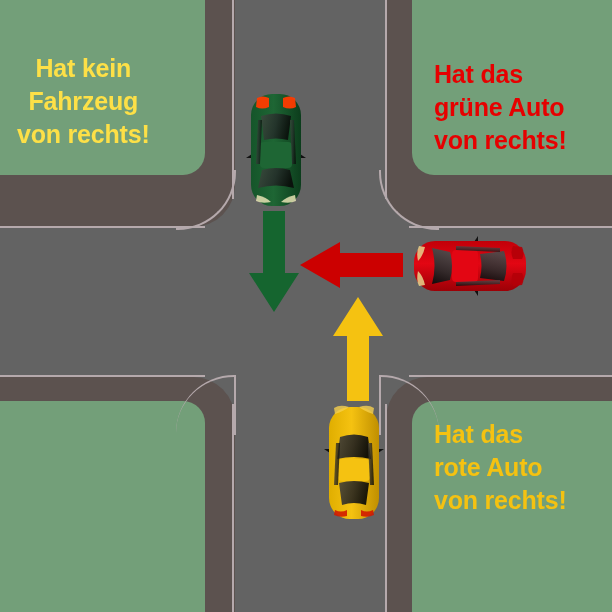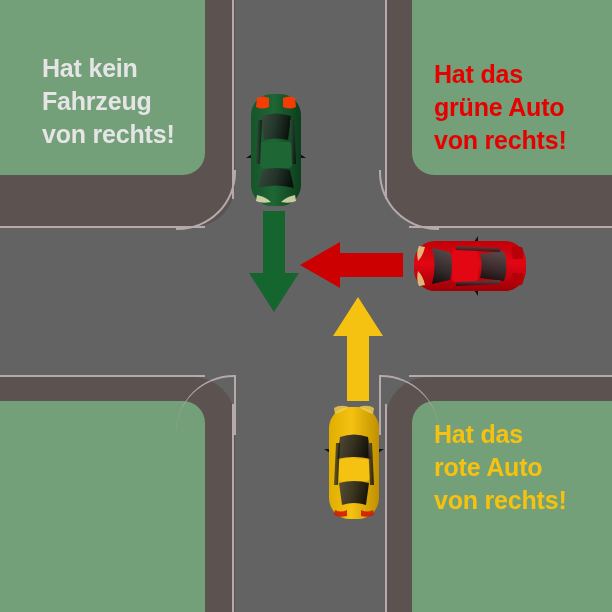--- a/index.html
+++ b/index.html
@@ -78,21 +78,21 @@
   
   .caption{
     position:absolute;
     font-weight:bold;
     font-size:25px;
     line-height:1.32;
     letter-spacing:-0.2px;
     white-space:pre-line;
     font-family:"Liberation Sans",sans-serif;
   }
-  #cap-tl{left:42px;top:52px;color:#e5e5e5;}
+  #cap-tl{left:17px;top:52px;color:#fde047;text-align:center;}
   #cap-tr{left:434px;top:58px;color:#e60000;}
   #cap-br{left:434px;top:418px;color:#f5c211;}
 
   
   .arrow{position:absolute;}
 
   
   .car{position:absolute;}
 </style>
 </head>

